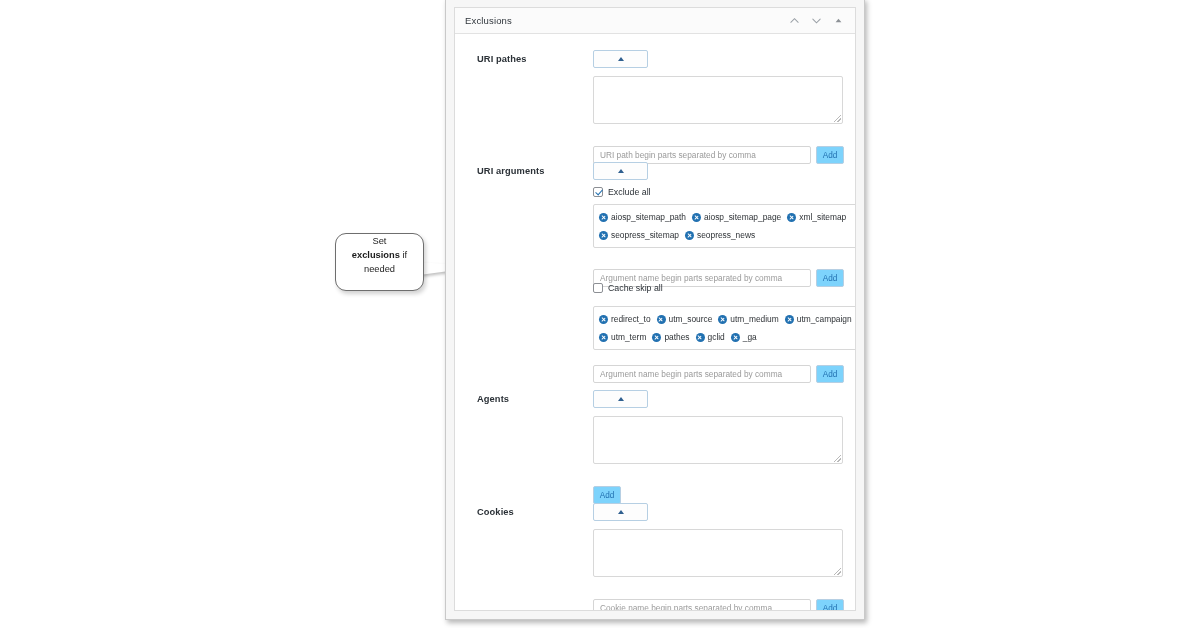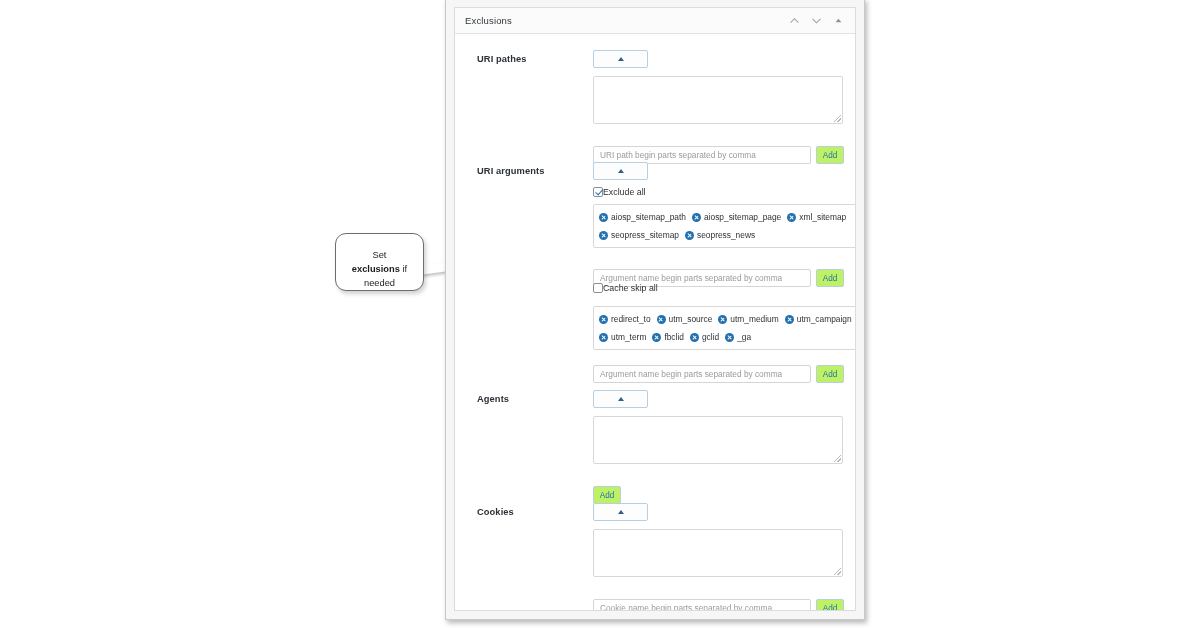--- a/index.html
+++ b/index.html
@@ -172,20 +172,21 @@
     border-radius: 1px;
   }
   .tag .x::before { transform: rotate(45deg); }
   .tag .x::after  { transform: rotate(-45deg); }
 
   
   .cbline {
     position: absolute;
     display: flex;
     align-items: flex-end;
+    gap: 5px;
     font-size: 8.8px;
     color: #2b3137;
     cursor: pointer;
   }
   .cbox {
     width: 10px; height: 10px;
     border: 1px solid #8c8f94;
     border-radius: 2px;
     background: #fff;
     position: relative;
@@ -211,38 +212,38 @@
     display: flex; align-items: center;
     padding: 0 6px;
     font-size: 8.3px;
     color: #9a9a9a;
     cursor: text;
   }
   .addbtn {
     width: 28px; height: 18px;
     border: 1px solid #b6cfe3;
     border-radius: 2px;
-    background: #bef264;
+    background: #7dd3fc;
     display: flex; align-items: center; justify-content: center;
     font-size: 8.2px;
     color: #2271b1;
     cursor: pointer;
   }
 
   
   .callout {
     position: absolute;
     left: 335px; top: 233px;
     width: 89px; height: 58px;
     background: #ffffff;
     border: 1px solid #6e6e6e;
     border-radius: 11px;
     box-shadow: 2px 3px 4px rgba(0,0,0,0.18);
     display: flex;
-    align-items: flex-end;
+    align-items: flex-start;
     justify-content: center;
     text-align: center;
   }
   .callout-text {
     font-size: 9.3px;
     line-height: 14px;
     color: #1c1c1c;
   }
   .callout-text b { font-weight: bold; }
   .callout-tail {
@@ -365,21 +366,21 @@
                 <span class="x"></span>
                 <span>utm_medium</span>
               </span><span class="tag">
                 <span class="x"></span>
                 <span>utm_campaign</span>
               </span><span class="tag">
                 <span class="x"></span>
                 <span>utm_term</span>
               </span><span class="tag">
                 <span class="x"></span>
-                <span>fbclid</span>
+                <span>pathes</span>
               </span><span class="tag">
                 <span class="x"></span>
                 <span>gclid</span>
               </span><span class="tag">
                 <span class="x"></span>
                 <span>_ga</span>
               </span>
           </div>
           <div class="inrow" style="left:138px; top:317px">
             <div class="txtin">Argument name begin parts separated by comma</div>

